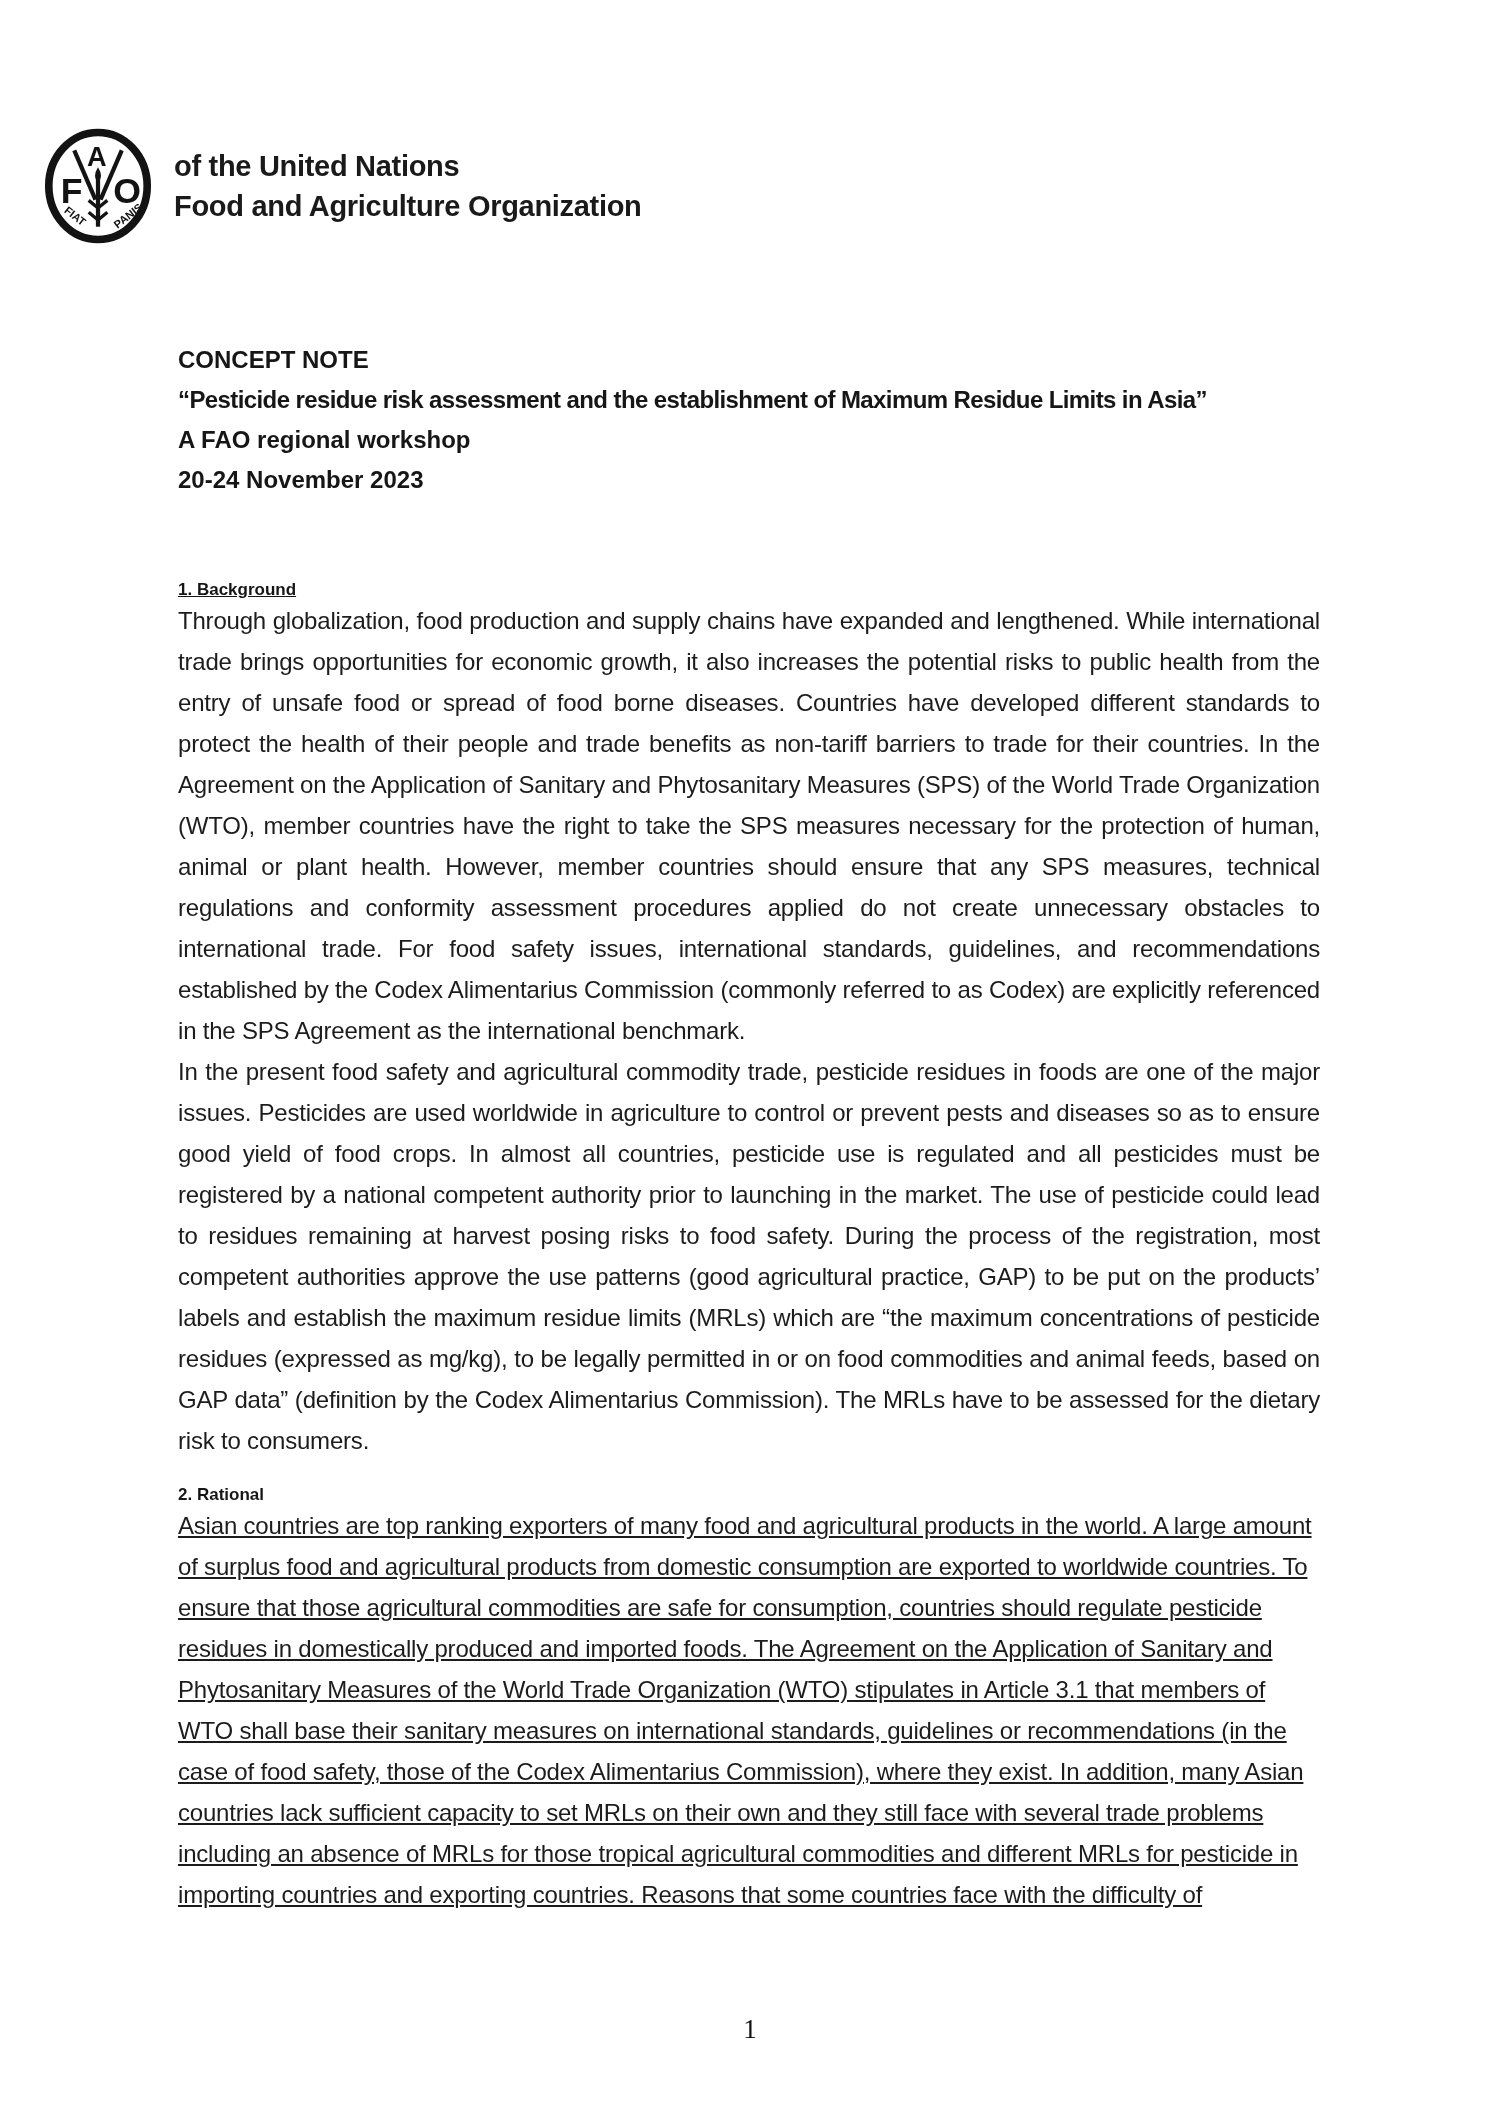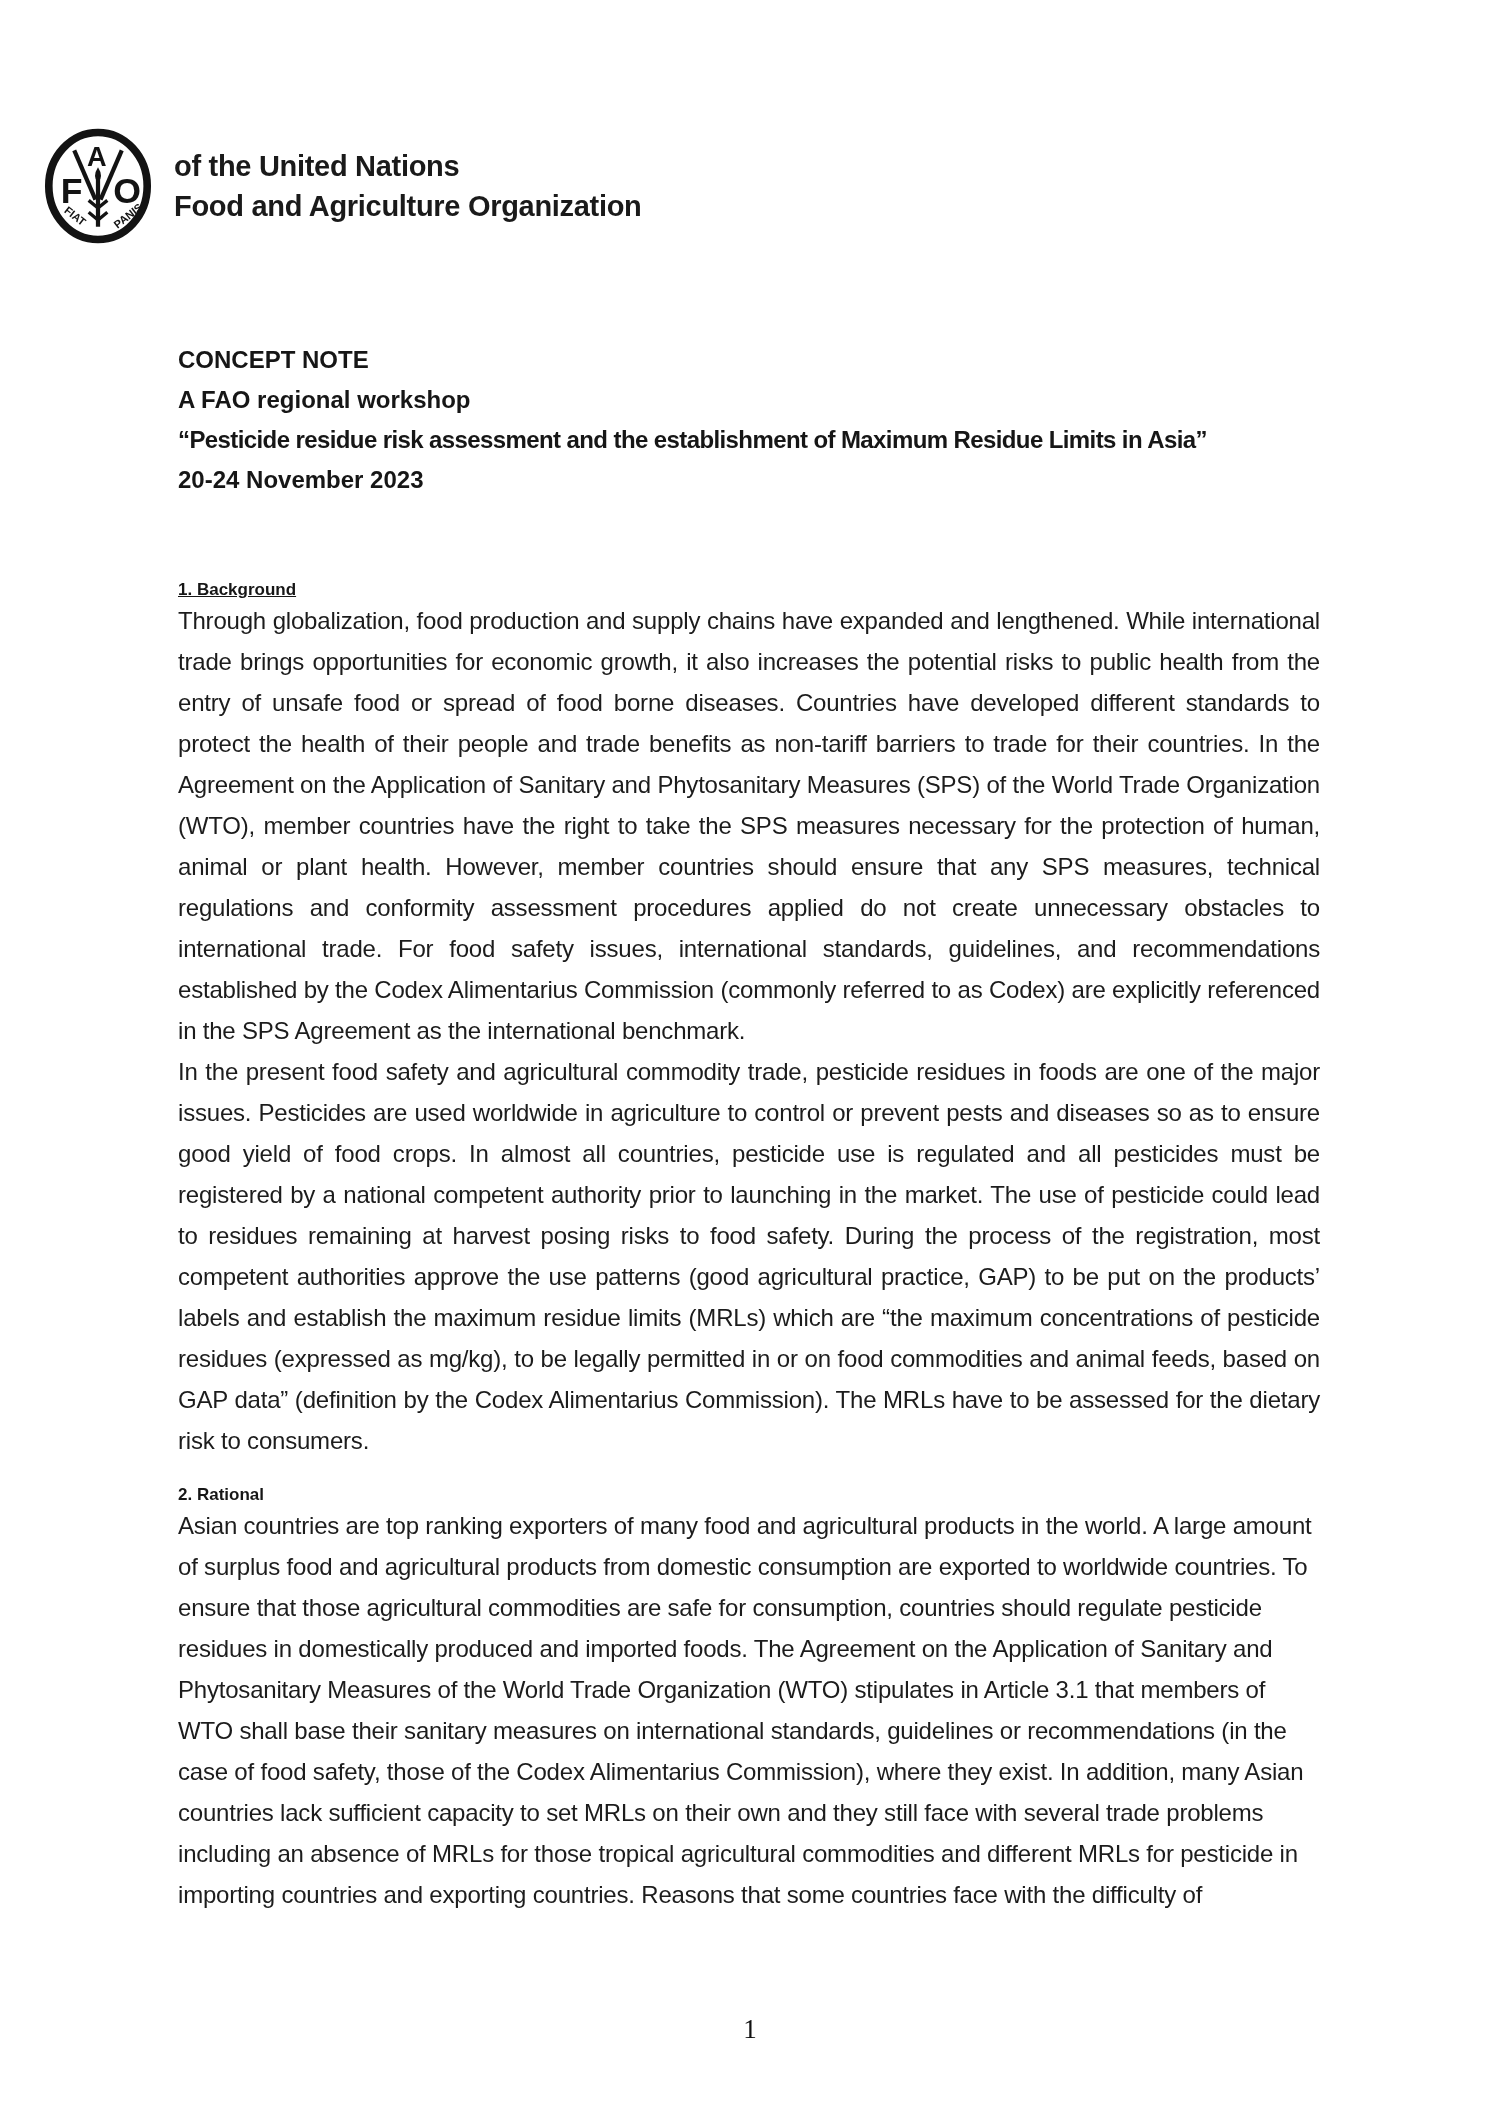--- a/index.html
+++ b/index.html
@@ -62,21 +62,21 @@
     margin: 0;
     font-size: 24px;
     line-height: 41px;
     color: #1c1c1c;
     letter-spacing: -0.2px;
   }
   p.justified { text-align: justify; }
   p.leftal { text-align: left; }
   .par-1 { margin-top: 62px; }
   .par-2 { margin-top: 24px; }
-  .par-3 { margin-top: 26px; }
+  .par-3 { margin-top: 26px; text-decoration: underline; }
   
   .page-footer {
     position: absolute;
     bottom: 76px;
     left: 0;
     width: 100%;
     text-align: center;
     font-family: "Liberation Serif", serif;
     font-size: 27px;
     color: #111;
@@ -107,22 +107,22 @@
     <div class="org-name">
       <div>of the United Nations</div>
       <div>Food and Agriculture Organization</div>
     </div>
   </header>
 
   <div class="content">
 
     <div class="title-block">
       <div class="title-line">CONCEPT NOTE</div>
+      <div class="title-line quote">“Pesticide residue risk assessment and the establishment of Maximum Residue Limits in Asia”</div>
       <div class="title-line">A FAO regional workshop</div>
-      <div class="title-line quote">“Pesticide residue risk assessment and the establishment of Maximum Residue Limits in Asia”</div>
       <div class="title-line">20-24 November 2023</div>
     </div>
 
     <h2 class="sec-heading underlined">1. Background</h2>
 
     <p class="body-par justified par-1">Through globalization, food production and supply chains have expanded and lengthened. While international trade brings opportunities for economic growth, it also increases the potential risks to public health from the entry of unsafe food or spread of food borne diseases. Countries have developed different standards to protect the health of their people and trade benefits as non-tariff barriers to trade for their countries. In the Agreement on the Application of Sanitary and Phytosanitary Measures (SPS) of the World Trade Organization (WTO), member countries have the right to take the SPS measures necessary for the protection of human, animal or plant health. However, member countries should ensure that any SPS measures, technical regulations and conformity assessment procedures applied do not create unnecessary obstacles to international trade. For food safety issues, international standards, guidelines, and recommendations established by the Codex Alimentarius Commission (commonly referred to as Codex) are explicitly referenced in the SPS Agreement as the international benchmark.</p>
 
     <p class="body-par justified par-2">In the present food safety and agricultural commodity trade, pesticide residues in foods are one of the major issues. Pesticides are used worldwide in agriculture to control or prevent pests and diseases so as to ensure good yield of food crops. In almost all countries, pesticide use is regulated and all pesticides must be registered by a national competent authority prior to launching in the market. The use of pesticide could lead to residues remaining at harvest posing risks to food safety. During the process of the registration, most competent authorities approve the use patterns (good agricultural practice, GAP) to be put on the products’ labels and establish the maximum residue limits (MRLs) which are “the maximum concentrations of pesticide residues (expressed as mg/kg), to be legally permitted in or on food commodities and animal feeds, based on GAP data” (definition by the Codex Alimentarius Commission). The MRLs have to be assessed for the dietary risk to consumers.</p>
 
     <h2 class="sec-heading h2">2. Rational</h2>

